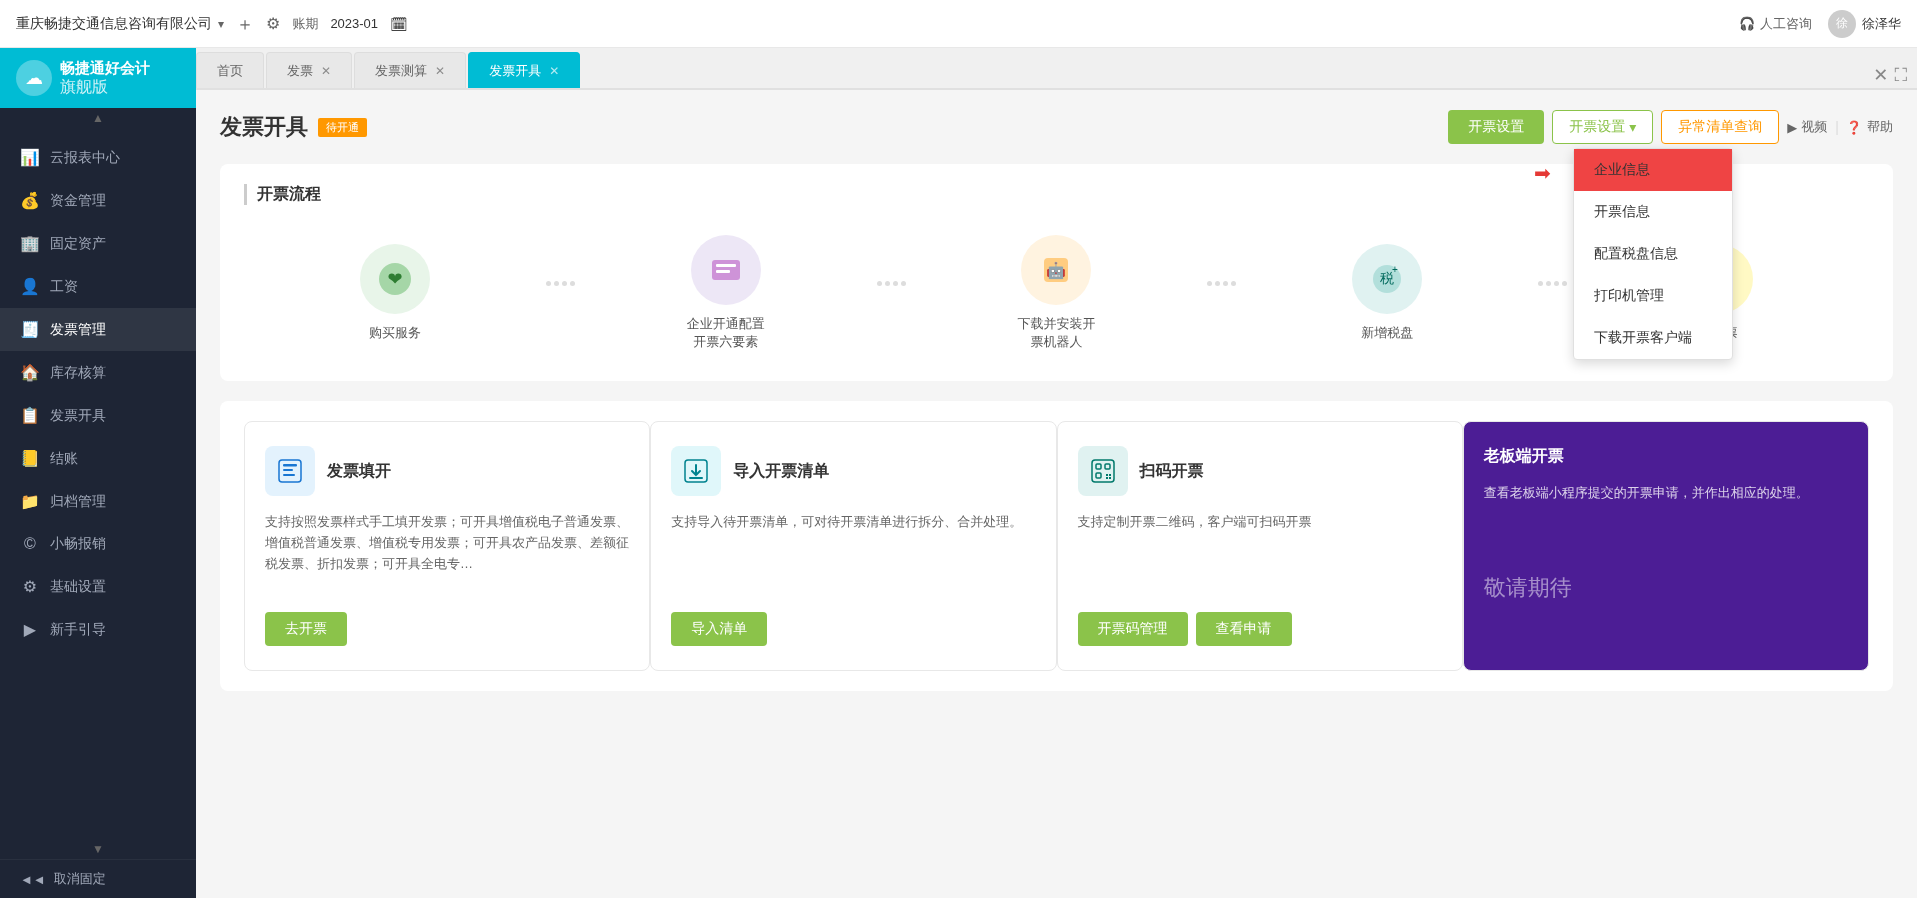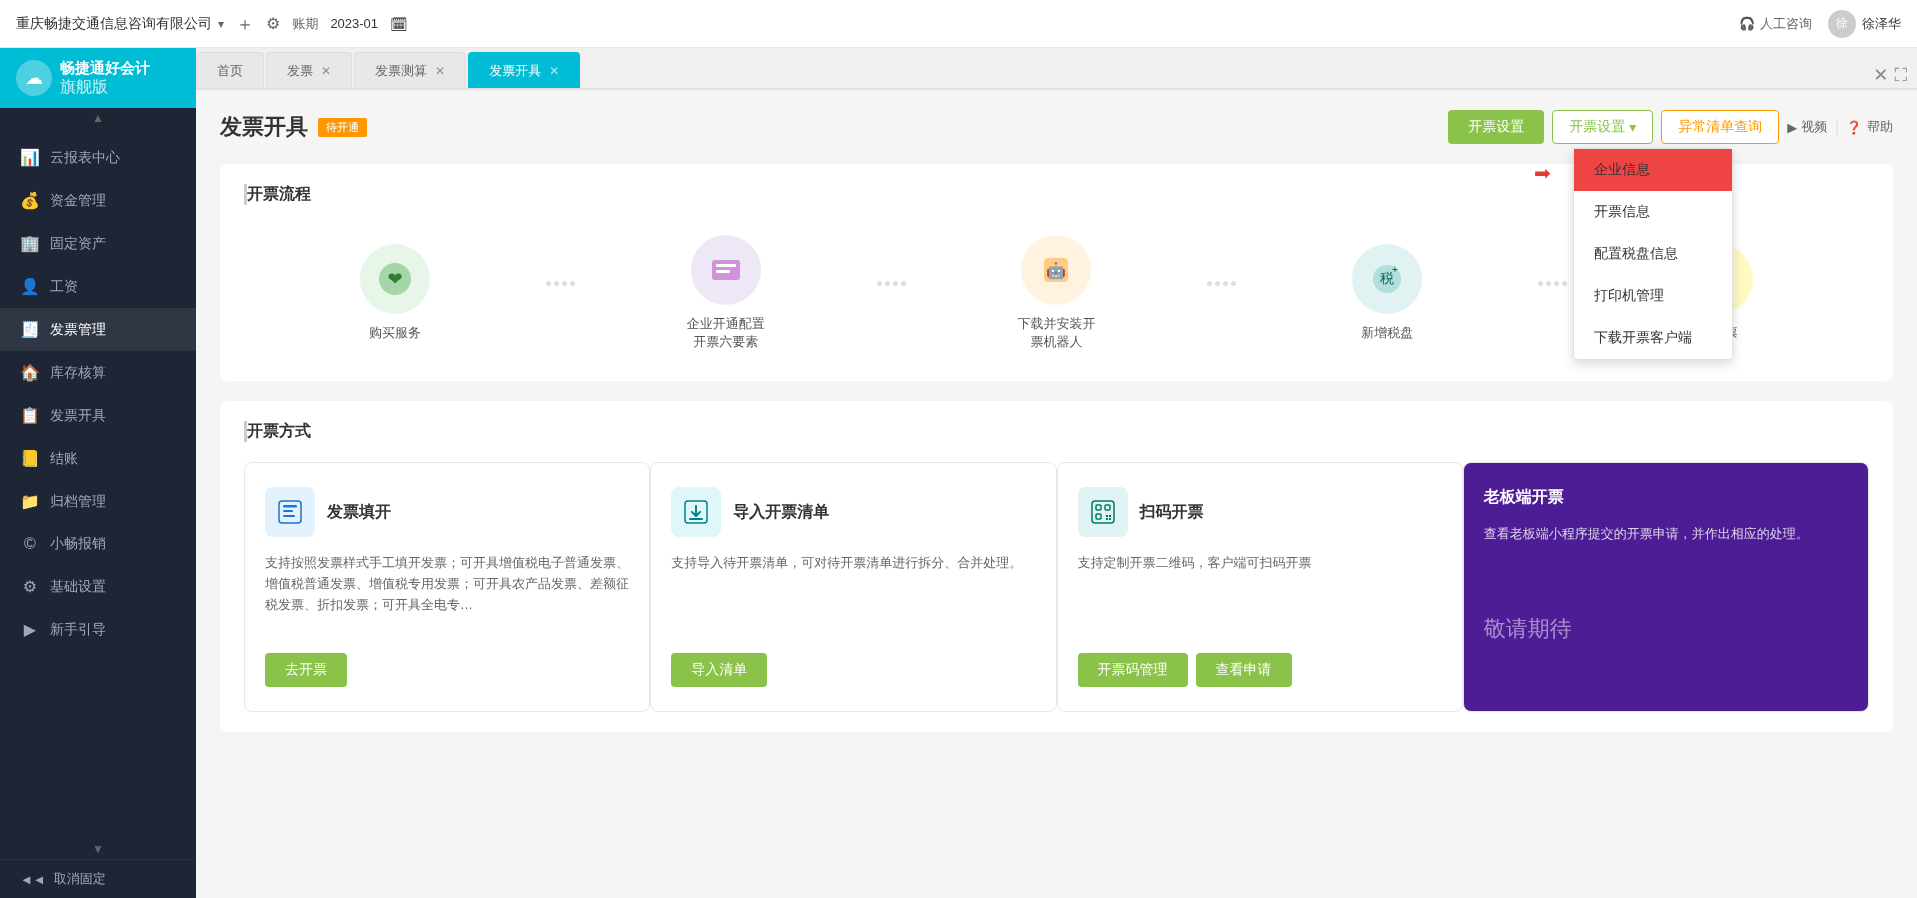--- a/index.html
+++ b/index.html
@@ -223,21 +223,21 @@
       border-radius: 8px;
       padding: 20px 24px;
       margin-bottom: 20px;
     }
     .section-title {
       font-size: 16px;
       font-weight: bold;
       color: #333;
       margin-bottom: 20px;
       border-left: 3px solid #ccc;
-      padding-left: 0;
+      padding-left: 10px;
     }
 
     
     .flow-steps {
       display: flex;
       align-items: center;
       gap: 0;
       padding: 10px 0;
     }
     .flow-step {
@@ -575,21 +575,20 @@
                   <rect x="10" y="23" width="8" height="2" rx="1" fill="#f57f17"></rect>
                 </svg>
             </div>
             <div class="step-label">去开票</div>
           </div>
 
         </div>
       </div>
 
       <div class="section-card">
-        <div class="section-title">开票方式</div>
         <div class="methods-grid">
 
           <div class="method-card">
             <div class="method-card-header">
               <div class="method-icon method-icon-blue">
                 <svg width="28" height="28" viewBox="0 0 28 28">
                     <rect x="3" y="3" width="22" height="22" rx="3" fill="#e3f2fd" stroke="#1976d2" stroke-width="1.5"></rect>
                     <rect x="7" y="7" width="14" height="2.5" rx="1" fill="#1976d2"></rect>
                     <rect x="7" y="12" width="10" height="2" rx="1" fill="#1976d2"></rect>
                     <rect x="7" y="17" width="12" height="2" rx="1" fill="#1976d2"></rect>

